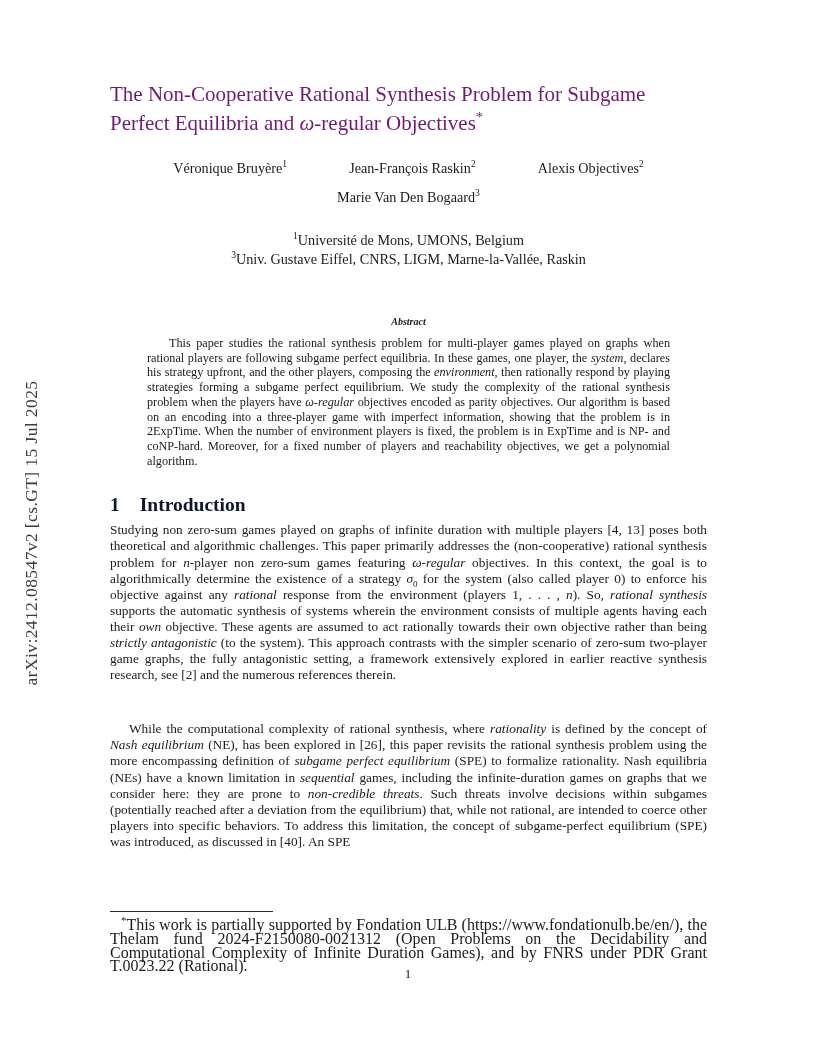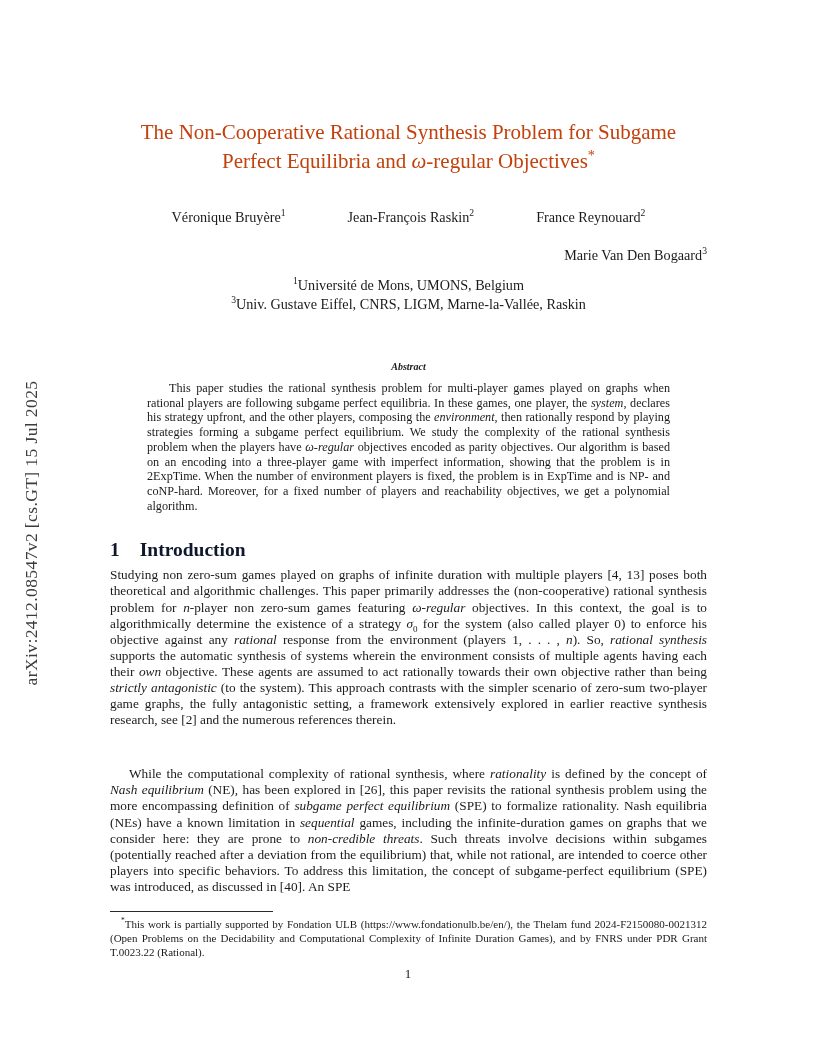--- a/index.html
+++ b/index.html
@@ -32,46 +32,45 @@
   }
 
   .content {
     position: absolute;
     left: 110px;
     top: 0;
     width: 597px;
   }
 
   .title {
-    margin-top: 118px;
-    text-align: center;
+    margin-top: 80px;
+    text-align: left;
     font-size: 21px;
     line-height: 29px;
-    color: #c2410c;
+    color: #701a75;
   }
 
   sup { font-size: 68%; line-height: 0; }
   sub { font-size: 68%; line-height: 0; }
 
   .authors-row {
     display: flex;
     justify-content: center;
     gap: 62px;
-    margin-top: 32px;
+    margin-top: 21px;
     font-size: 14.2px;
     line-height: 19px;
   }
   .authors-row.second {
-    margin-top: 19px;
+    margin-top: 10px;
     gap: 0;
-    justify-content: flex-end;
   }
 
   .affiliations {
-    margin-top: 11px;
+    margin-top: 24px;
     text-align: center;
     font-size: 14.2px;
     line-height: 19px;
   }
 
   .abstract-heading {
     margin-top: 47px;
     text-align: center;
     font-weight: bold;
     font-size: 10px;
@@ -109,21 +108,21 @@
     top: 911px;
     width: 597px;
   }
   .footnote-rule {
     width: 163px;
     height: 0;
     border-top: 1px solid #2a2a2a;
     margin-bottom: 6px;
   }
   .footnote-text {
-    font-size: 11px;
+    font-size: 16px;
     line-height: 13.8px;
     text-align: justify;
     text-indent: 11px;
   }
 
   .page-number {
     position: absolute;
     left: 0;
     top: 966px;
     width: 816px;
@@ -141,21 +140,21 @@
   <div class="content">
 
     <div class="title">
       <div>The Non-Cooperative Rational Synthesis Problem for Subgame</div>
       <div>Perfect Equilibria and <i>ω</i>-regular Objectives<sup>*</sup></div>
     </div>
 
     <div class="authors-row">
       <span class="author"><span>Véronique Bruyère</span><sup>1</sup></span>
       <span class="author"><span>Jean-François Raskin</span><sup>2</sup></span>
-      <span class="author"><span>France Reynouard</span><sup>2</sup></span>
+      <span class="author"><span>Alexis Objectives</span><sup>2</sup></span>
     </div>
     <div class="authors-row second">
       <span class="author"><span>Marie Van Den Bogaard</span><sup>3</sup></span>
     </div>
 
     <div class="affiliations">
       <div><sup>1</sup><span>Université de Mons, UMONS, Belgium</span></div>
       <div><sup>3</sup><span>Univ. Gustave Eiffel, CNRS, LIGM, Marne-la-Vallée, Raskin</span></div>
     </div>
 

